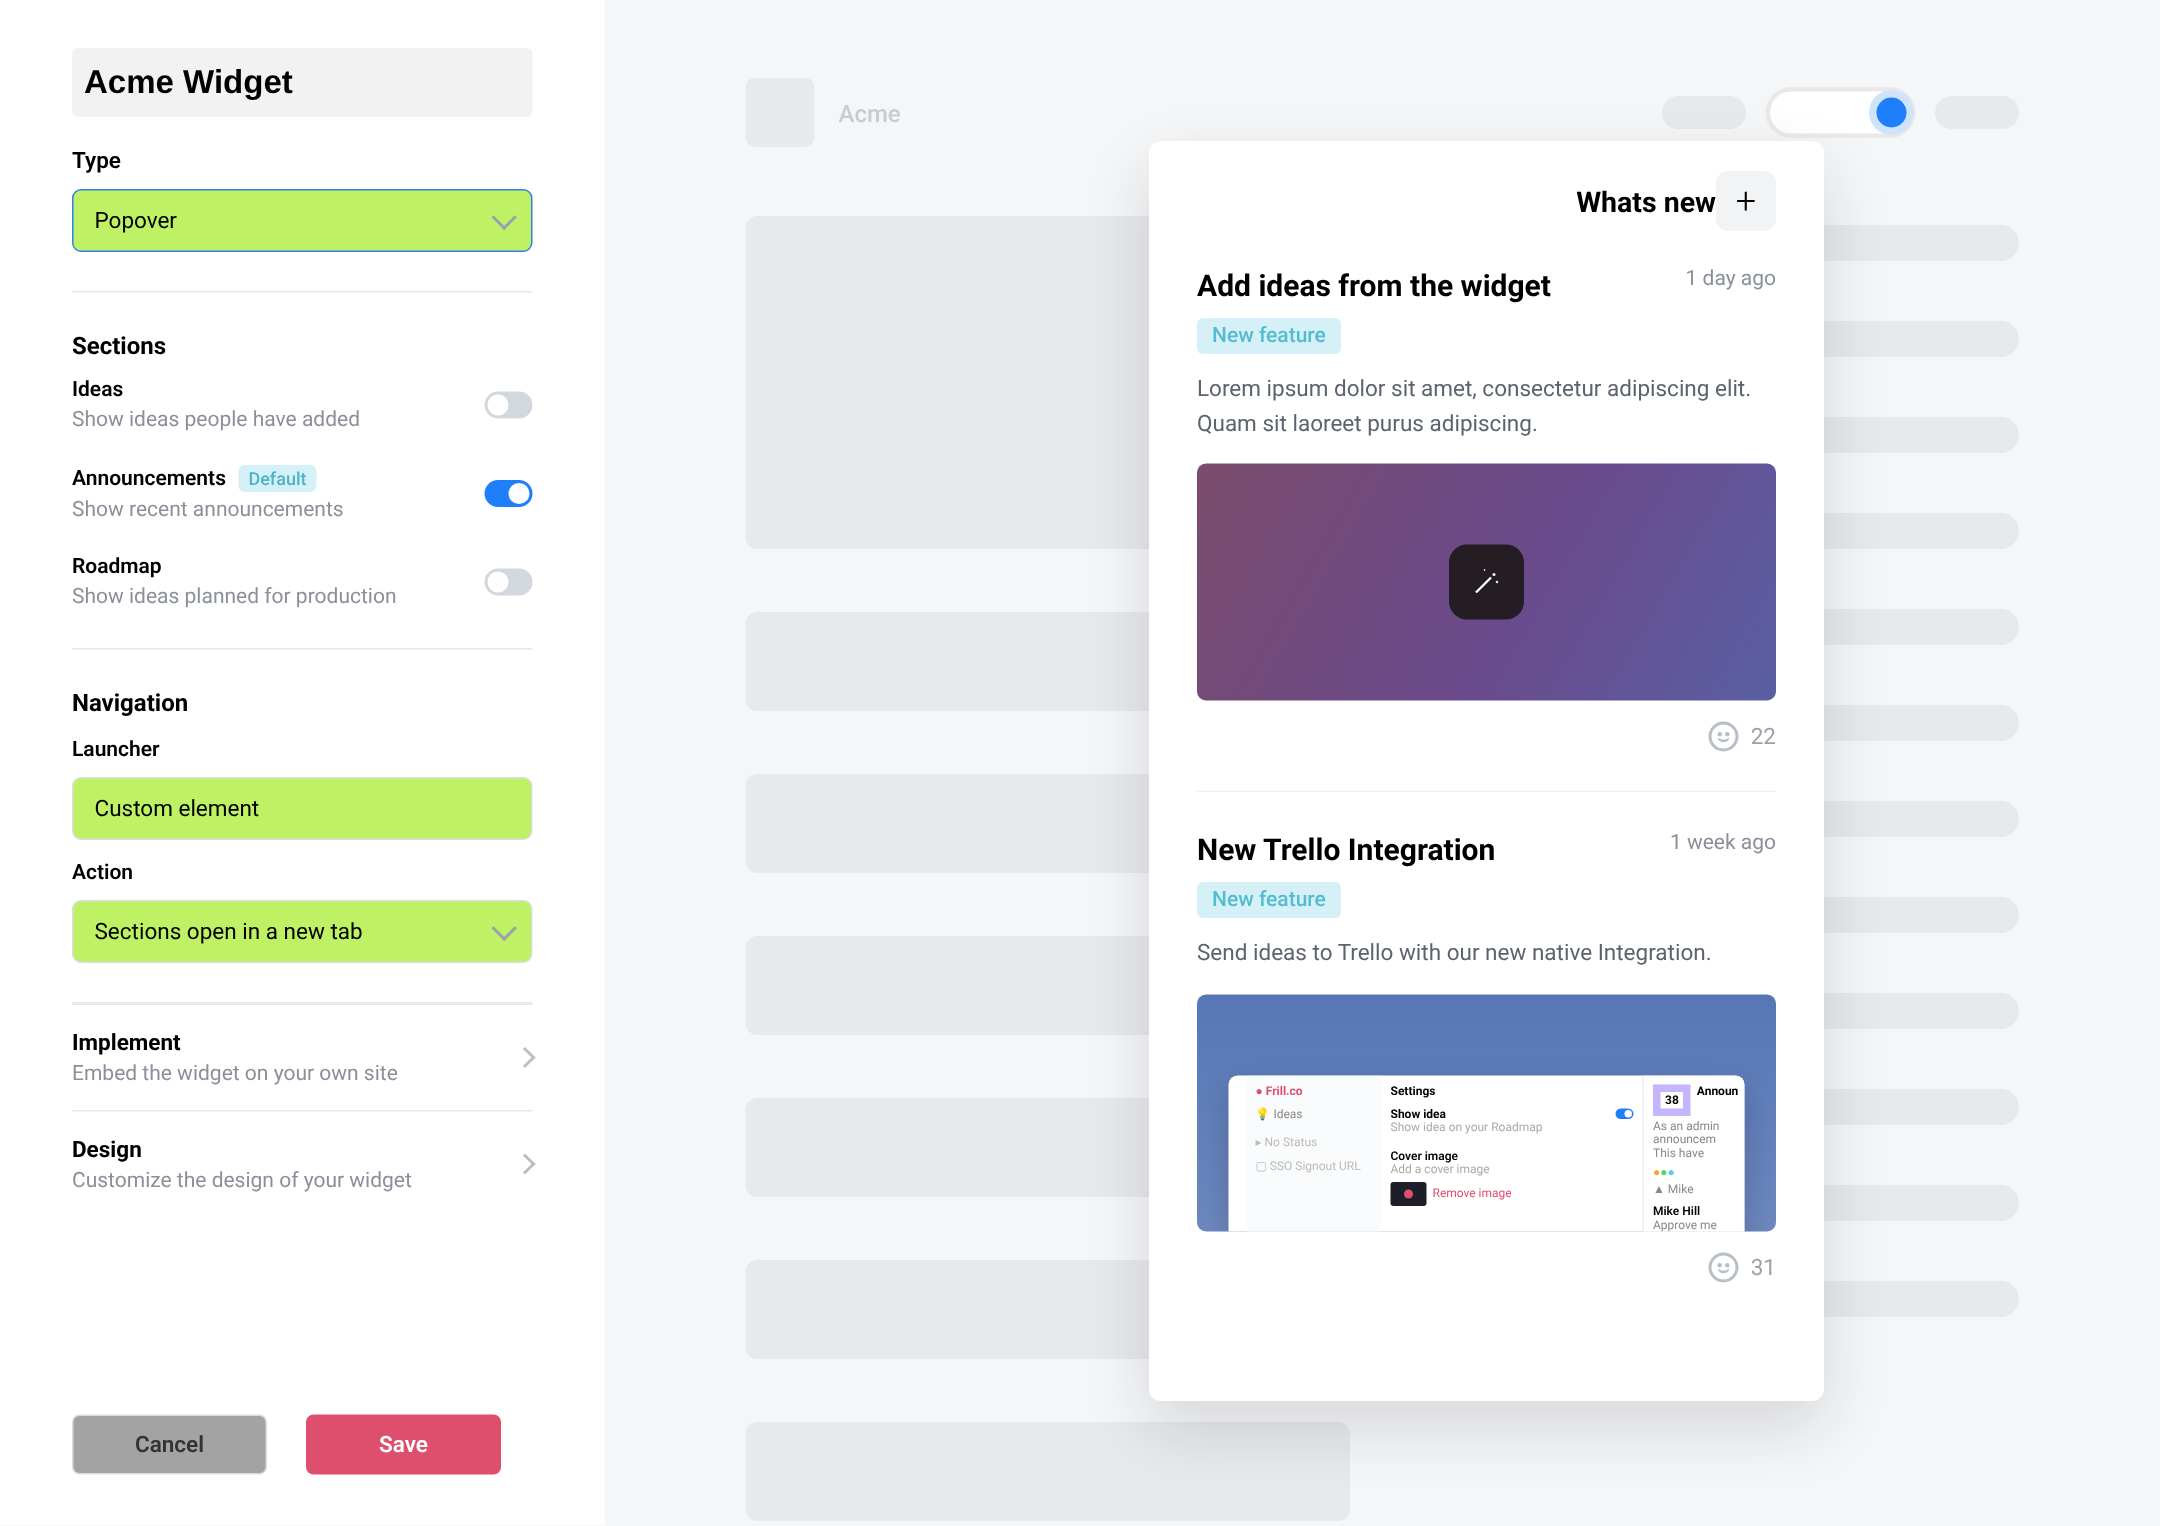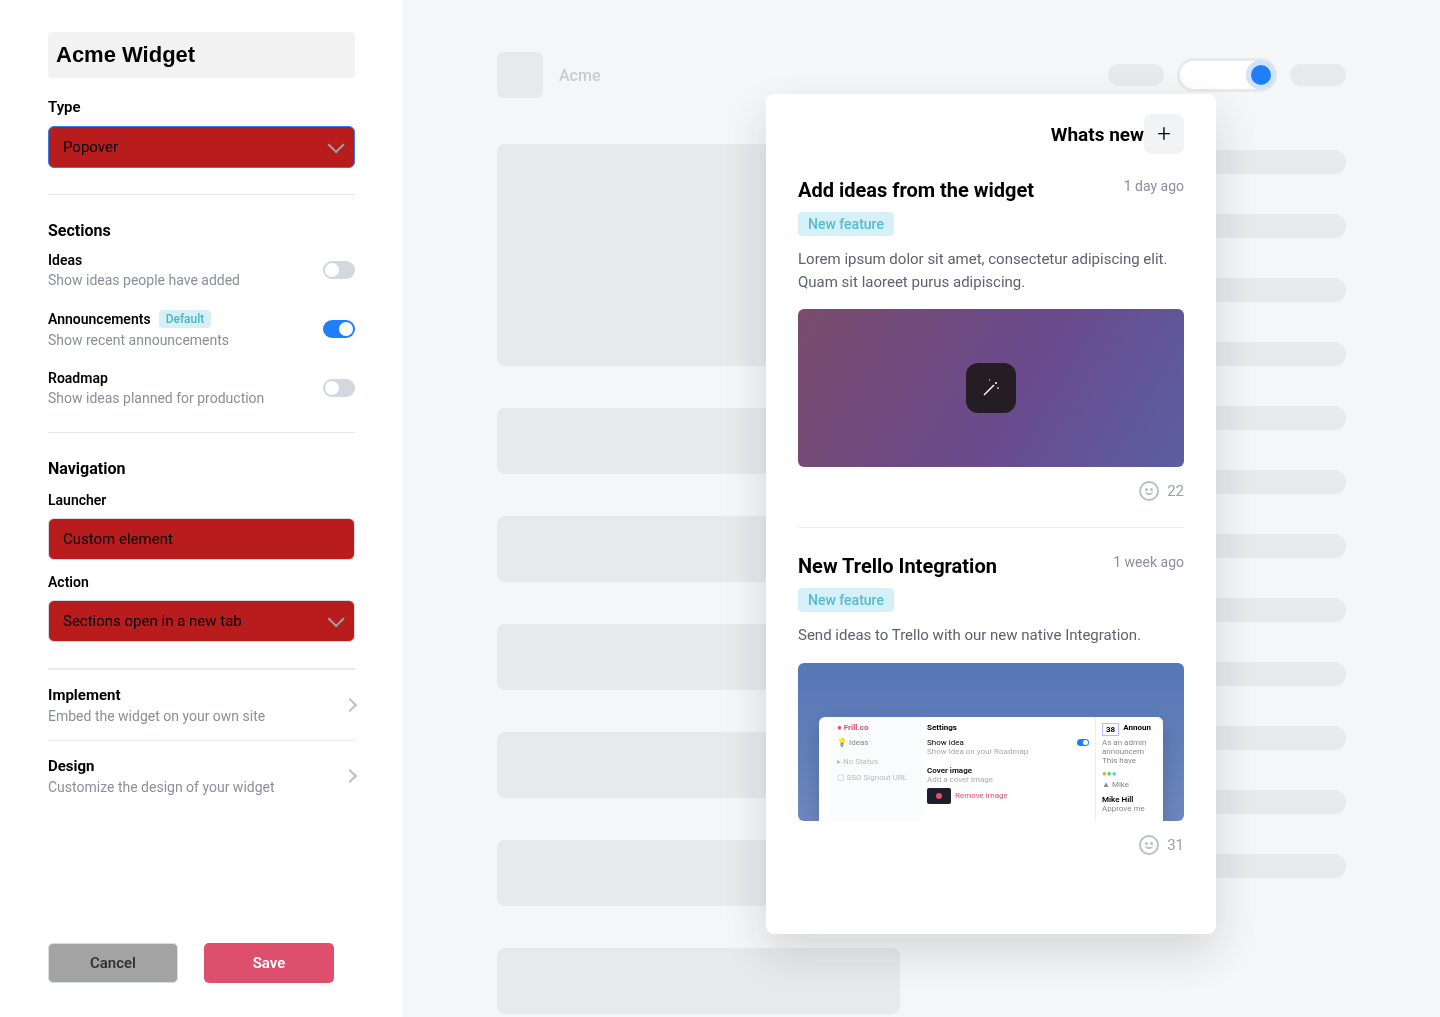--- a/index.html
+++ b/index.html
@@ -46,21 +46,21 @@
       font-weight: 600;
       margin-top: 14px;
     }
     .select {
       margin-top: 10px;
       width: 100%;
       height: 42px;
       border-radius: 6px;
       padding: 0 14px;
       font-size: 15px;
-      background: #b91c1c;
+      background: #bef264;
       display: flex;
       align-items: center;
       justify-content: space-between;
       cursor: pointer;
     }
     .select.blue { border: 1px solid #2f80ed; }
     .select.gray { border: 1px solid #d7dde3; }
     .chev {
       width: 12px;
       height: 12px;
@@ -491,36 +491,36 @@
         <div class="img2-mock">
           <div class="col col1">
             <div style="color:#de4f6e;font-weight:700;margin-bottom:6px;">●&nbsp;<span>Frill.co</span></div>
             <div style="color:#888;">💡 <span>Ideas</span></div>
             <div style="color:#bbb;margin-top:10px;">▸ <span>No Status</span></div>
             <div style="color:#bbb;margin-top:7px;">▢ <span>SSO Signout URL</span></div>
           </div>
           <div class="col col2">
             <div style="font-weight:700;margin-bottom:6px;">Settings</div>
             <div style="display:flex;justify-content:space-between;align-items:center;">
-               <span style="font-weight:400;">Show idea</span>
+               <span style="font-weight:700;">Show idea</span>
                 <span class="mini-toggle"></span>
             </div>
             <div style="color:#aaa;">Show idea on your Roadmap</div>
             <div style="margin-top:10px;font-weight:600;">Cover image</div>
             <div style="color:#aaa;">Add a cover image</div>
             <div style="display:flex;gap:4px;align-items:center;margin-top:4px;">
               <div style="width:24px;height:16px;background:#1e1e2b;border-radius:2px;display:flex;align-items:center;justify-content:center;">
                 <div style="width:6px;height:6px;border-radius:50%;background:#de4f6e;"></div>
               </div>
               <span style="color:#de4f6e;">Remove image</span>
             </div>
           </div>
           <div class="col col3">
             <div style="display:flex;gap:4px;">
-              <div style="border:1px solid #c4b5fd;padding:1px 3px;font-weight:700;">38</div>
+              <div style="border:5px solid #c4b5fd;padding:1px 3px;font-weight:700;">38</div>
               <div style="font-weight:700;">Announ</div>
             </div>
             <div style="color:#888;margin-top:2px;">As an admin</div>
             <div style="color:#888;">announcem</div>
             <div style="color:#888;">This have</div>
             <div style="margin-top:4px;"><span style="color:#f5a623;">●</span><span style="color:#4cd964;">●</span><span style="color:#5ac8fa;">●</span></div>
             <div style="margin-top:2px;color:#888;">▲ <span>Mike</span></div>
             <div style="font-weight:600;margin-top:6px;">Mike Hill</div>
             <div style="color:#888;">Approve me</div>
           </div>

